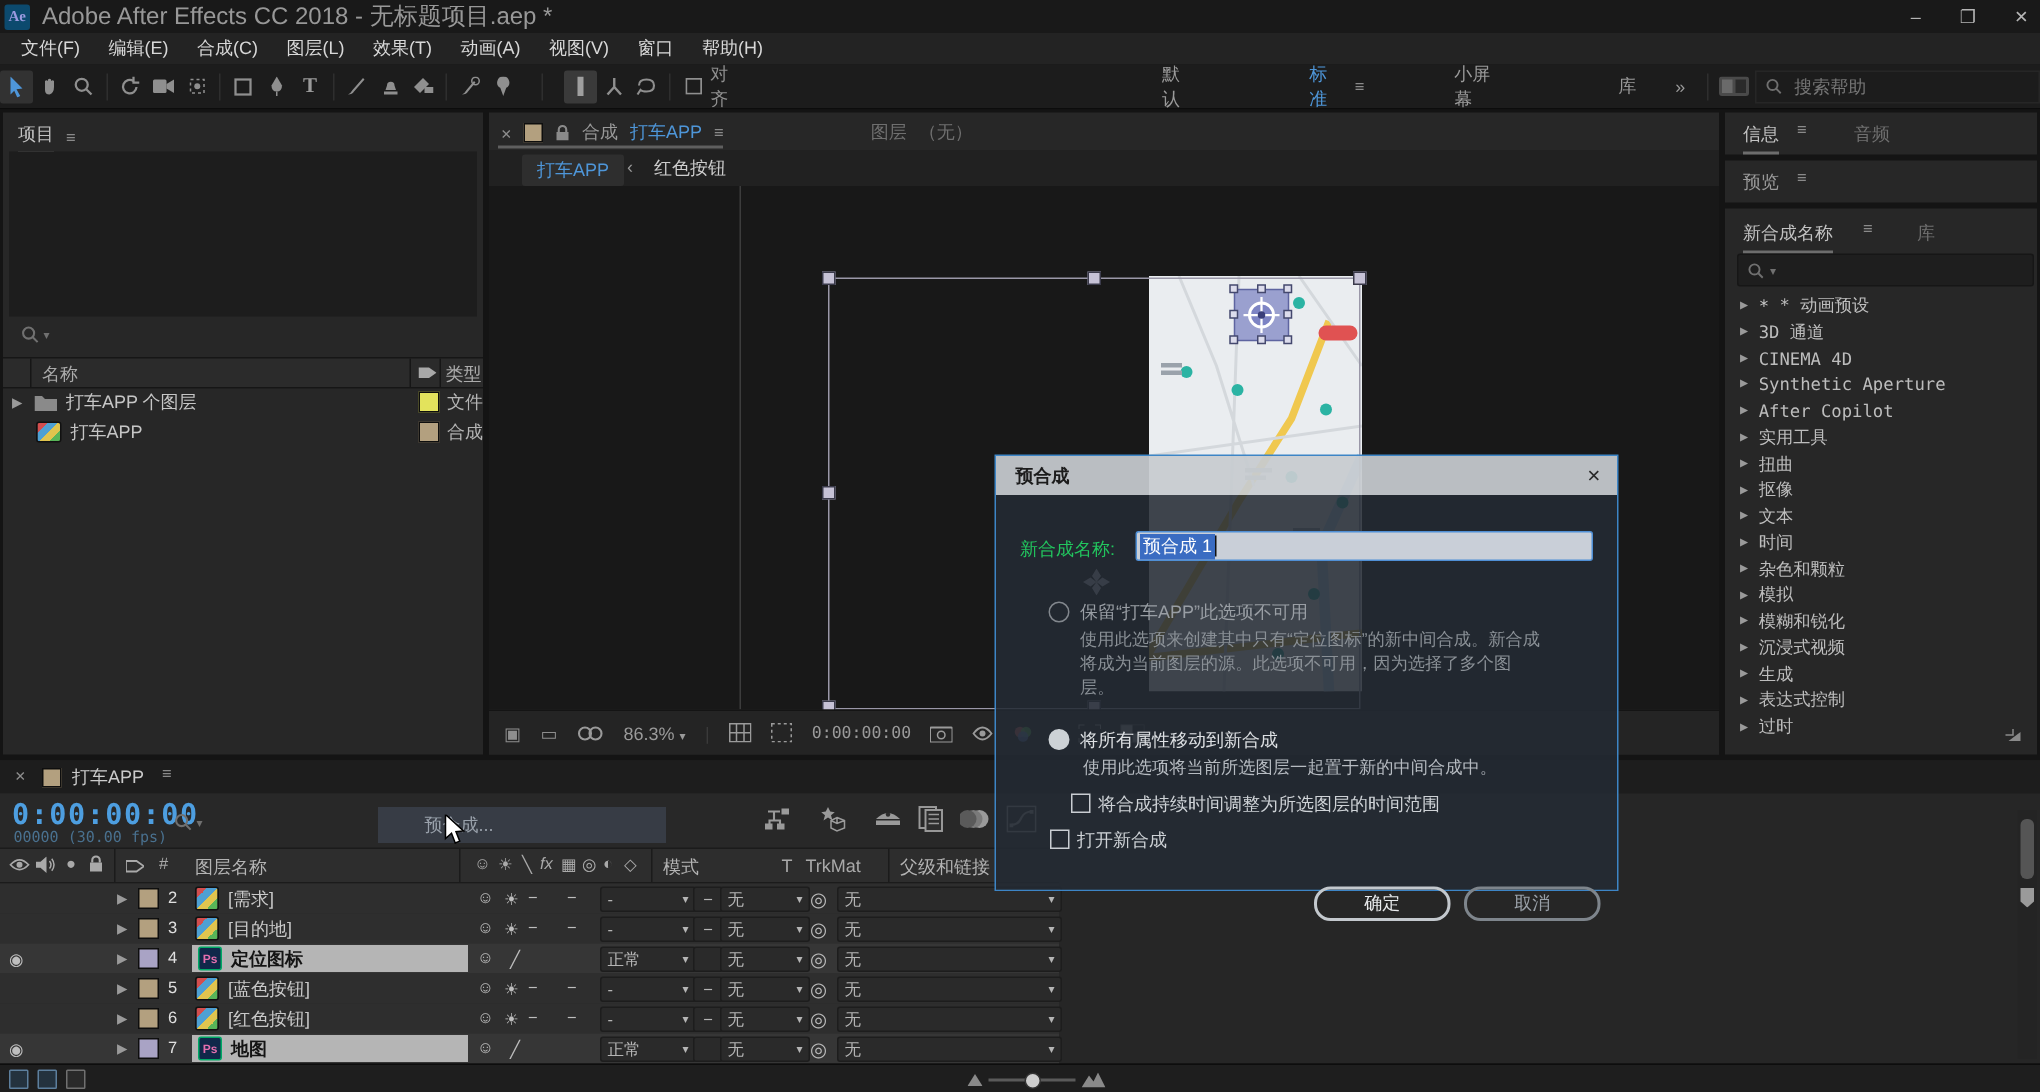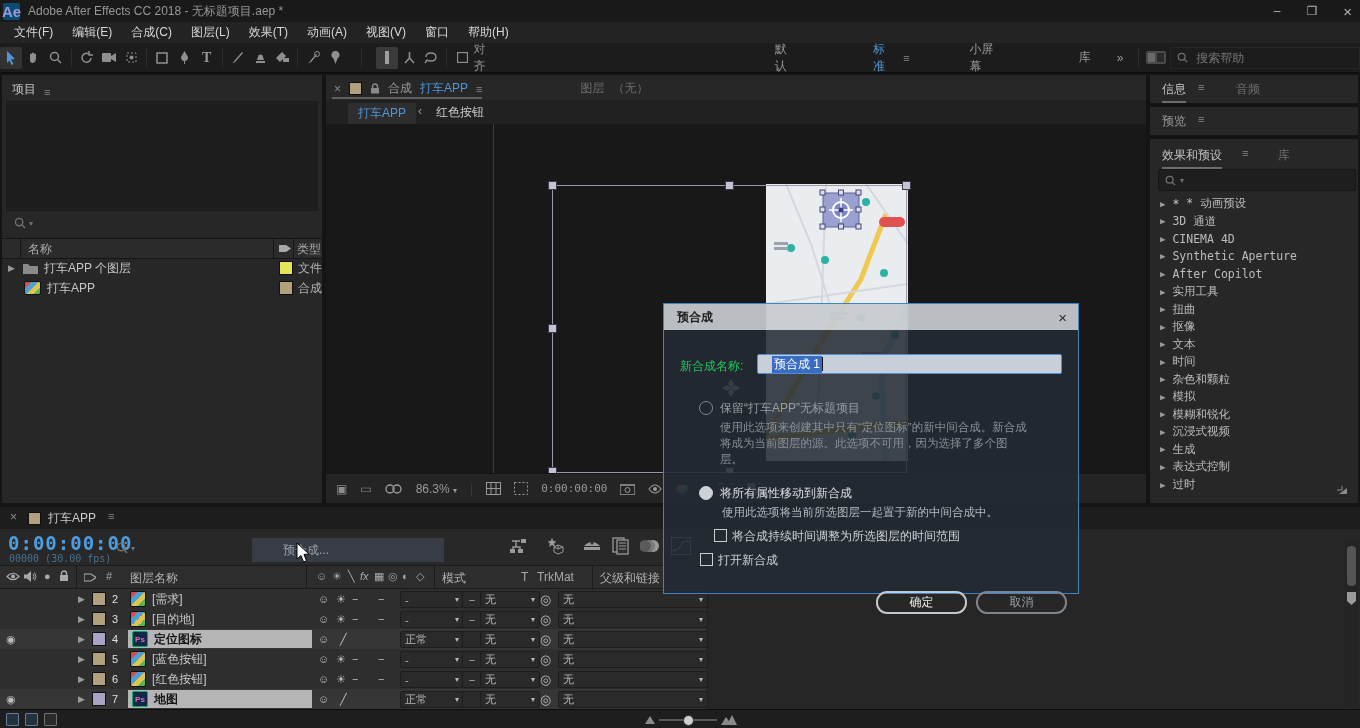--- a/index.html
+++ b/index.html
@@ -3,22 +3,22 @@
 <meta charset="utf-8">
 <style>
   html,body{margin:0;padding:0;background:#000;}
   .app{position:relative;width:1360px;height:728px;background:#141414;overflow:hidden;
        font-family:"Liberation Sans",sans-serif;color:#c9c9c9;font-size:12px;
        -webkit-user-select:none;user-select:none;}
   .abs{position:absolute;}
   
   .titlebar{left:0;top:0;width:1360px;height:22px;background:#191919;display:flex;align-items:center;}
   .ae-logo{width:17px;height:17px;margin:0 8px 0 3px;background:#0c4a6e;color:#9a9ae0;font-weight:bold;
-           font-size:15px;display:flex;align-items:center;justify-content:center;border-radius:2px;}
-  .win-title{color:#989898;font-size:12px;}
+           font-size:10px;display:flex;align-items:center;justify-content:center;border-radius:2px;font-family:Liberation Serif, serif;}
+  .win-title{color:#989898;font-size:16px;}
   .win-btns{position:absolute;right:8px;top:0;height:22px;display:flex;gap:26px;align-items:center;color:#b5b5b5;font-size:12px;}
   .menubar{left:0;top:22px;width:1360px;height:21px;background:#232323;display:flex;align-items:center;gap:19px;padding-left:14px;box-sizing:border-box;}
   .menubar span{color:#d8d8d8;}
   .toolbar{left:0;top:43px;width:1360px;height:29px;background:#1c1c1c;border-bottom:1px solid #0c0c0c;display:flex;align-items:center;}
   .tool{width:24px;height:22px;display:flex;align-items:center;justify-content:center;color:#8f8f8f;}
   .tool.active{background:#323232;border-radius:2px;}
   .tsep{width:1px;height:18px;background:#2e2e2e;margin:0 4px;}
   .ws{color:#9a9a9a;margin:0 16px;padding-left:44px;}
   .ws.active{color:#4e96d9;}
   .help-search{display:flex;align-items:center;gap:6px;background:#1c1c1c;border:1px solid #262626;height:20px;padding:0 6px;width:190px;}
@@ -401,21 +401,21 @@
   <div class="abs panel" style="left:1150px;top:75px;width:208px;height:28px;">
     <span class="abs ptab on" style="left:12px;top:6px;">信息</span>
     <span class="abs menu-ico" style="left:48px;top:6px;">≡</span>
     <span class="abs ptab dim" style="left:86px;top:6px;">音频</span>
   </div>
   <div class="abs panel" style="left:1150px;top:107px;width:208px;height:28px;">
     <span class="abs ptab" style="left:12px;top:6px;">预览</span>
     <span class="abs menu-ico" style="left:48px;top:6px;">≡</span>
   </div>
   <div class="abs panel" style="left:1150px;top:139px;width:208px;height:364px;">
-    <span class="abs ptab on" style="left:12px;top:8px;">效果和预设</span>
+    <span class="abs ptab on" style="left:12px;top:8px;">新合成名称</span>
     <span class="abs menu-ico" style="left:92px;top:8px;">≡</span>
     <span class="abs ptab dim" style="left:128px;top:8px;">库</span>
     <div class="abs searchbox" style="left:8px;top:30px;width:190px;height:20px;display:flex;align-items:center;gap:4px;padding-left:6px;">
       <svg width="11" height="11" viewBox="0 0 13 13">
           <circle cx="5.5" cy="5.5" r="4" fill="none" stroke="#707070" stroke-width="1.5"></circle>
           <line x1="8.5" y1="8.5" x2="12" y2="12" stroke="#707070" stroke-width="1.5"></line>
         </svg>
       <span style="color:#707070;font-size:8px;">▾</span>
     </div>
     <div class="abs" style="left:10px;top:56px;width:196px;">
@@ -795,26 +795,26 @@
       </svg>
   </div>
 
   <div class="abs dialog">
     <div class="dlg-title">
       <span style="margin-left:13px;">预合成</span>
       <span style="position:absolute;right:11px;font-size:15px;font-weight:normal;color:#2a2a2a;">×</span>
     </div>
     <div class="dlg-body">
       <span class="abs" style="left:16px;top:28px;color:#22c55e;">新合成名称:</span>
-      <div class="abs" style="left:93px;top:24px;width:305px;height:20px;background:#c9cfd8;border:1.5px solid #4f8fd5;border-radius:2px;display:flex;align-items:center;padding-left:14px;box-sizing:border-box;">
+      <div class="abs" style="left:93px;top:24px;width:305px;height:20px;background:#c9cfd8;border:1.5px solid #4f8fd5;border-radius:2px;display:flex;align-items:center;padding-left:2px;box-sizing:border-box;">
         <span style="background:#3a6cc2;color:#fff;padding:0 2px;font-size:12px;">预合成 1</span>
         <span style="width:1px;height:14px;background:#111;"></span>
       </div>
       <span class="radio" style="left:35px;top:71px;"></span>
-      <span class="abs" style="left:56px;top:70px;color:#999ea4;">保留“打车APP”无标题项目</span>
+      <span class="abs" style="left:56px;top:70px;color:#999ea4;">保留“打车APP”此选项不可用</span>
       <span class="dtext" style="left:56px;top:89px;">使用此选项来创建其中只有“定位图标”的新中间合成。新合成</span>
       <span class="dtext" style="left:56px;top:105px;">将成为当前图层的源。此选项不可用，因为选择了多个图</span>
       <span class="dtext" style="left:56px;top:121px;">层。</span>
       <span class="radio fill" style="left:35px;top:156px;"></span>
       <span class="abs" style="left:56px;top:155px;color:#dde0e3;">将所有属性移动到新合成</span>
       <span class="dtext" style="left:58px;top:174px;color:#b6bbc1;">使用此选项将当前所选图层一起置于新的中间合成中。</span>
       <span class="chk" style="left:50px;top:199px;"></span>
       <span class="abs" style="left:68px;top:198px;color:#ced2d6;">将合成持续时间调整为所选图层的时间范围</span>
       <span class="chk" style="left:36px;top:223px;"></span>
       <span class="abs" style="left:54px;top:222px;color:#ced2d6;">打开新合成</span>

